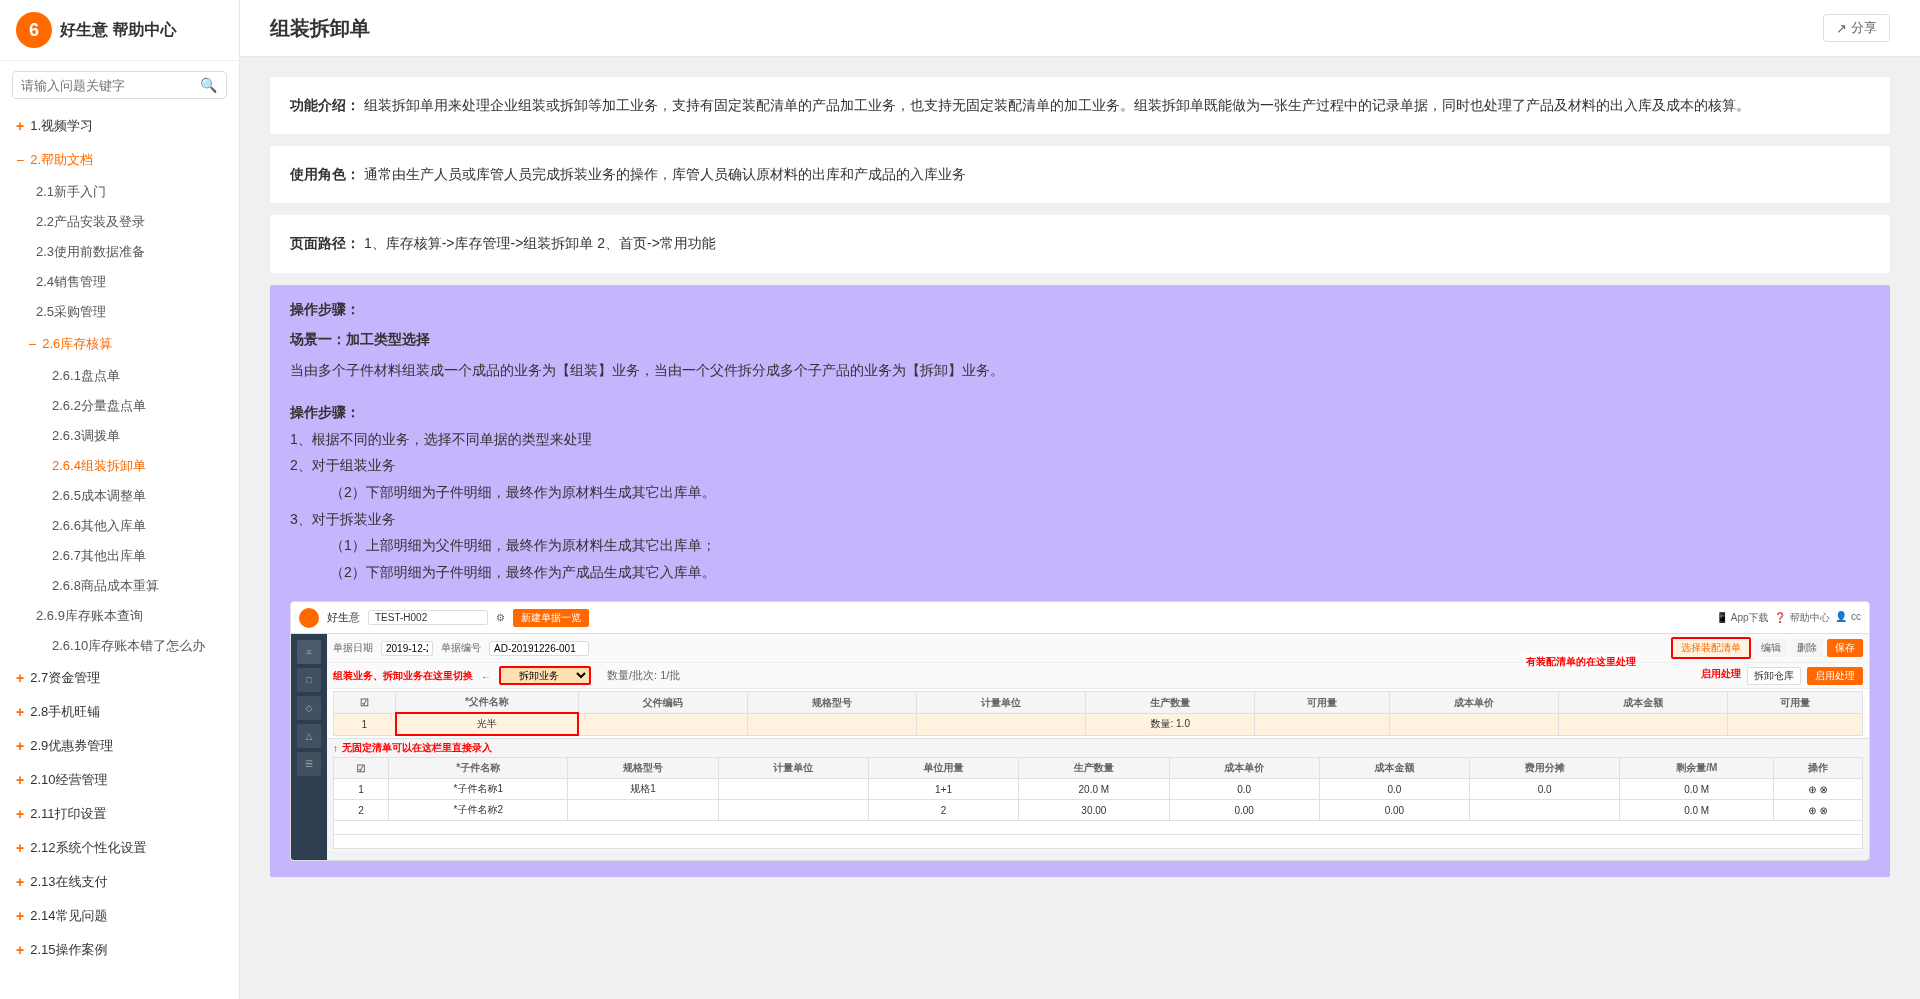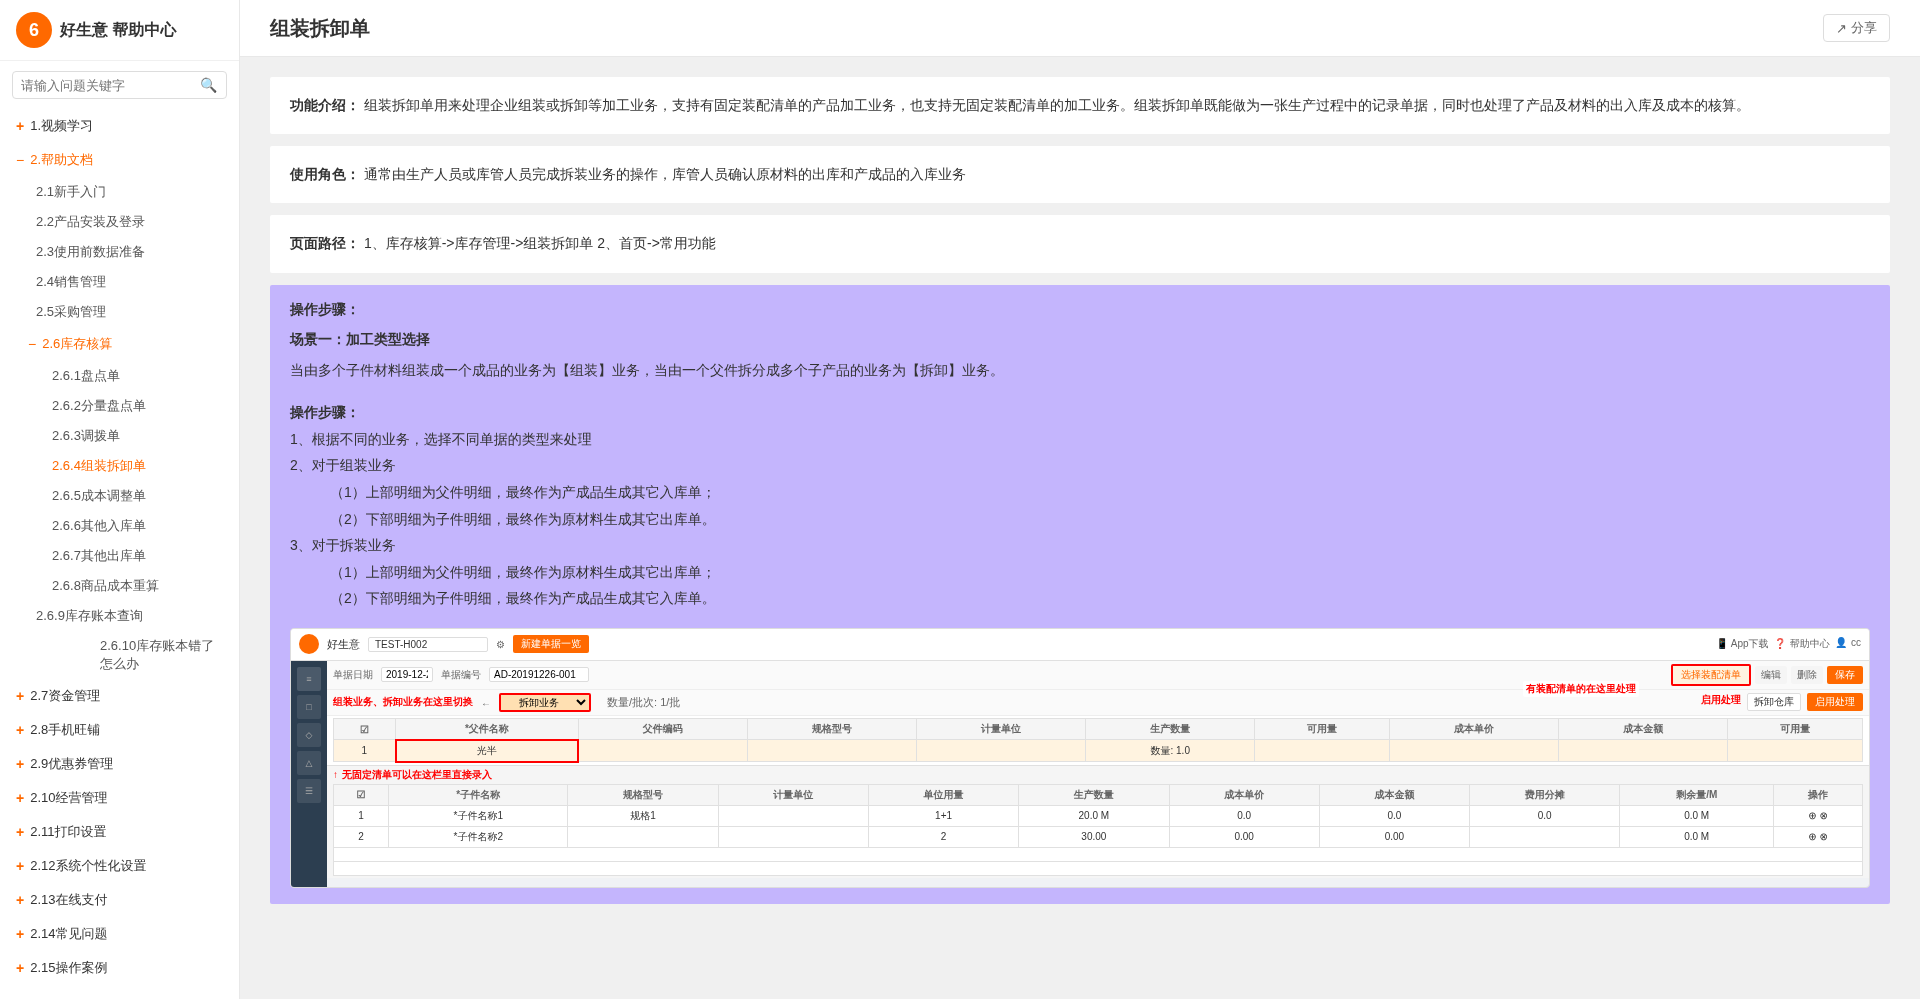--- a/index.html
+++ b/index.html
@@ -269,21 +269,21 @@
     </div>
     <div class="nav-child" style="padding-left:52px;">2.6.1盘点单</div>
     <div class="nav-child" style="padding-left:52px;">2.6.2分量盘点单</div>
     <div class="nav-child" style="padding-left:52px;">2.6.3调拨单</div>
     <div class="nav-child active" style="padding-left:52px; color:#ff6900;">2.6.4组装拆卸单</div>
     <div class="nav-child" style="padding-left:52px;">2.6.5成本调整单</div>
     <div class="nav-child" style="padding-left:52px;">2.6.6其他入库单</div>
     <div class="nav-child" style="padding-left:52px;">2.6.7其他出库单</div>
     <div class="nav-child" style="padding-left:52px;">2.6.8商品成本重算</div>
     <div class="nav-child" style="">2.6.9库存账本查询</div>
-    <div class="nav-child" style="padding-left:52px;margin-left:48px;">2.6.10库存账本错了怎么办</div>
+    <div class="nav-child" style="padding-left:52px;">2.6.10库存账本错了怎么办</div>
 
     <div class="nav-parent">
       <span class="plus-icon">+</span>
       <span>2.7资金管理</span>
     </div>
     <div class="nav-parent">
       <span class="plus-icon">+</span>
       <span>2.8手机旺铺</span>
     </div>
     <div class="nav-parent">
@@ -344,21 +344,20 @@
     </div>
 
     <div class="steps-container">
       <div class="steps-title">操作步骤：</div>
       <div class="scene-title">场景一：加工类型选择</div>
       <div class="step-text">当由多个子件材料组装成一个成品的业务为【组装】业务，当由一个父件拆分成多个子产品的业务为【拆卸】业务。</div>
       <br>
       <div class="step-text highlight-bold">操作步骤：</div>
       <div class="step-text">1、根据不同的业务，选择不同单据的类型来处理</div>
       <div class="step-text">2、对于组装业务</div>
-      <div class="step-text step-indent2">（1）上部明细为父件明细，最终作为产成品生成其它入库单；</div>
       <div class="step-text step-indent2">（2）下部明细为子件明细，最终作为原材料生成其它出库单。</div>
       <div class="step-text">3、对于拆装业务</div>
       <div class="step-text step-indent2">（1）上部明细为父件明细，最终作为原材料生成其它出库单；</div>
       <div class="step-text step-indent2">（2）下部明细为子件明细，最终作为产成品生成其它入库单。</div>
 
       
       <div class="screenshot-container" style="position:relative; height:260px;">
 
         <div class="sim-topbar">
           <div class="sim-logo"></div>

